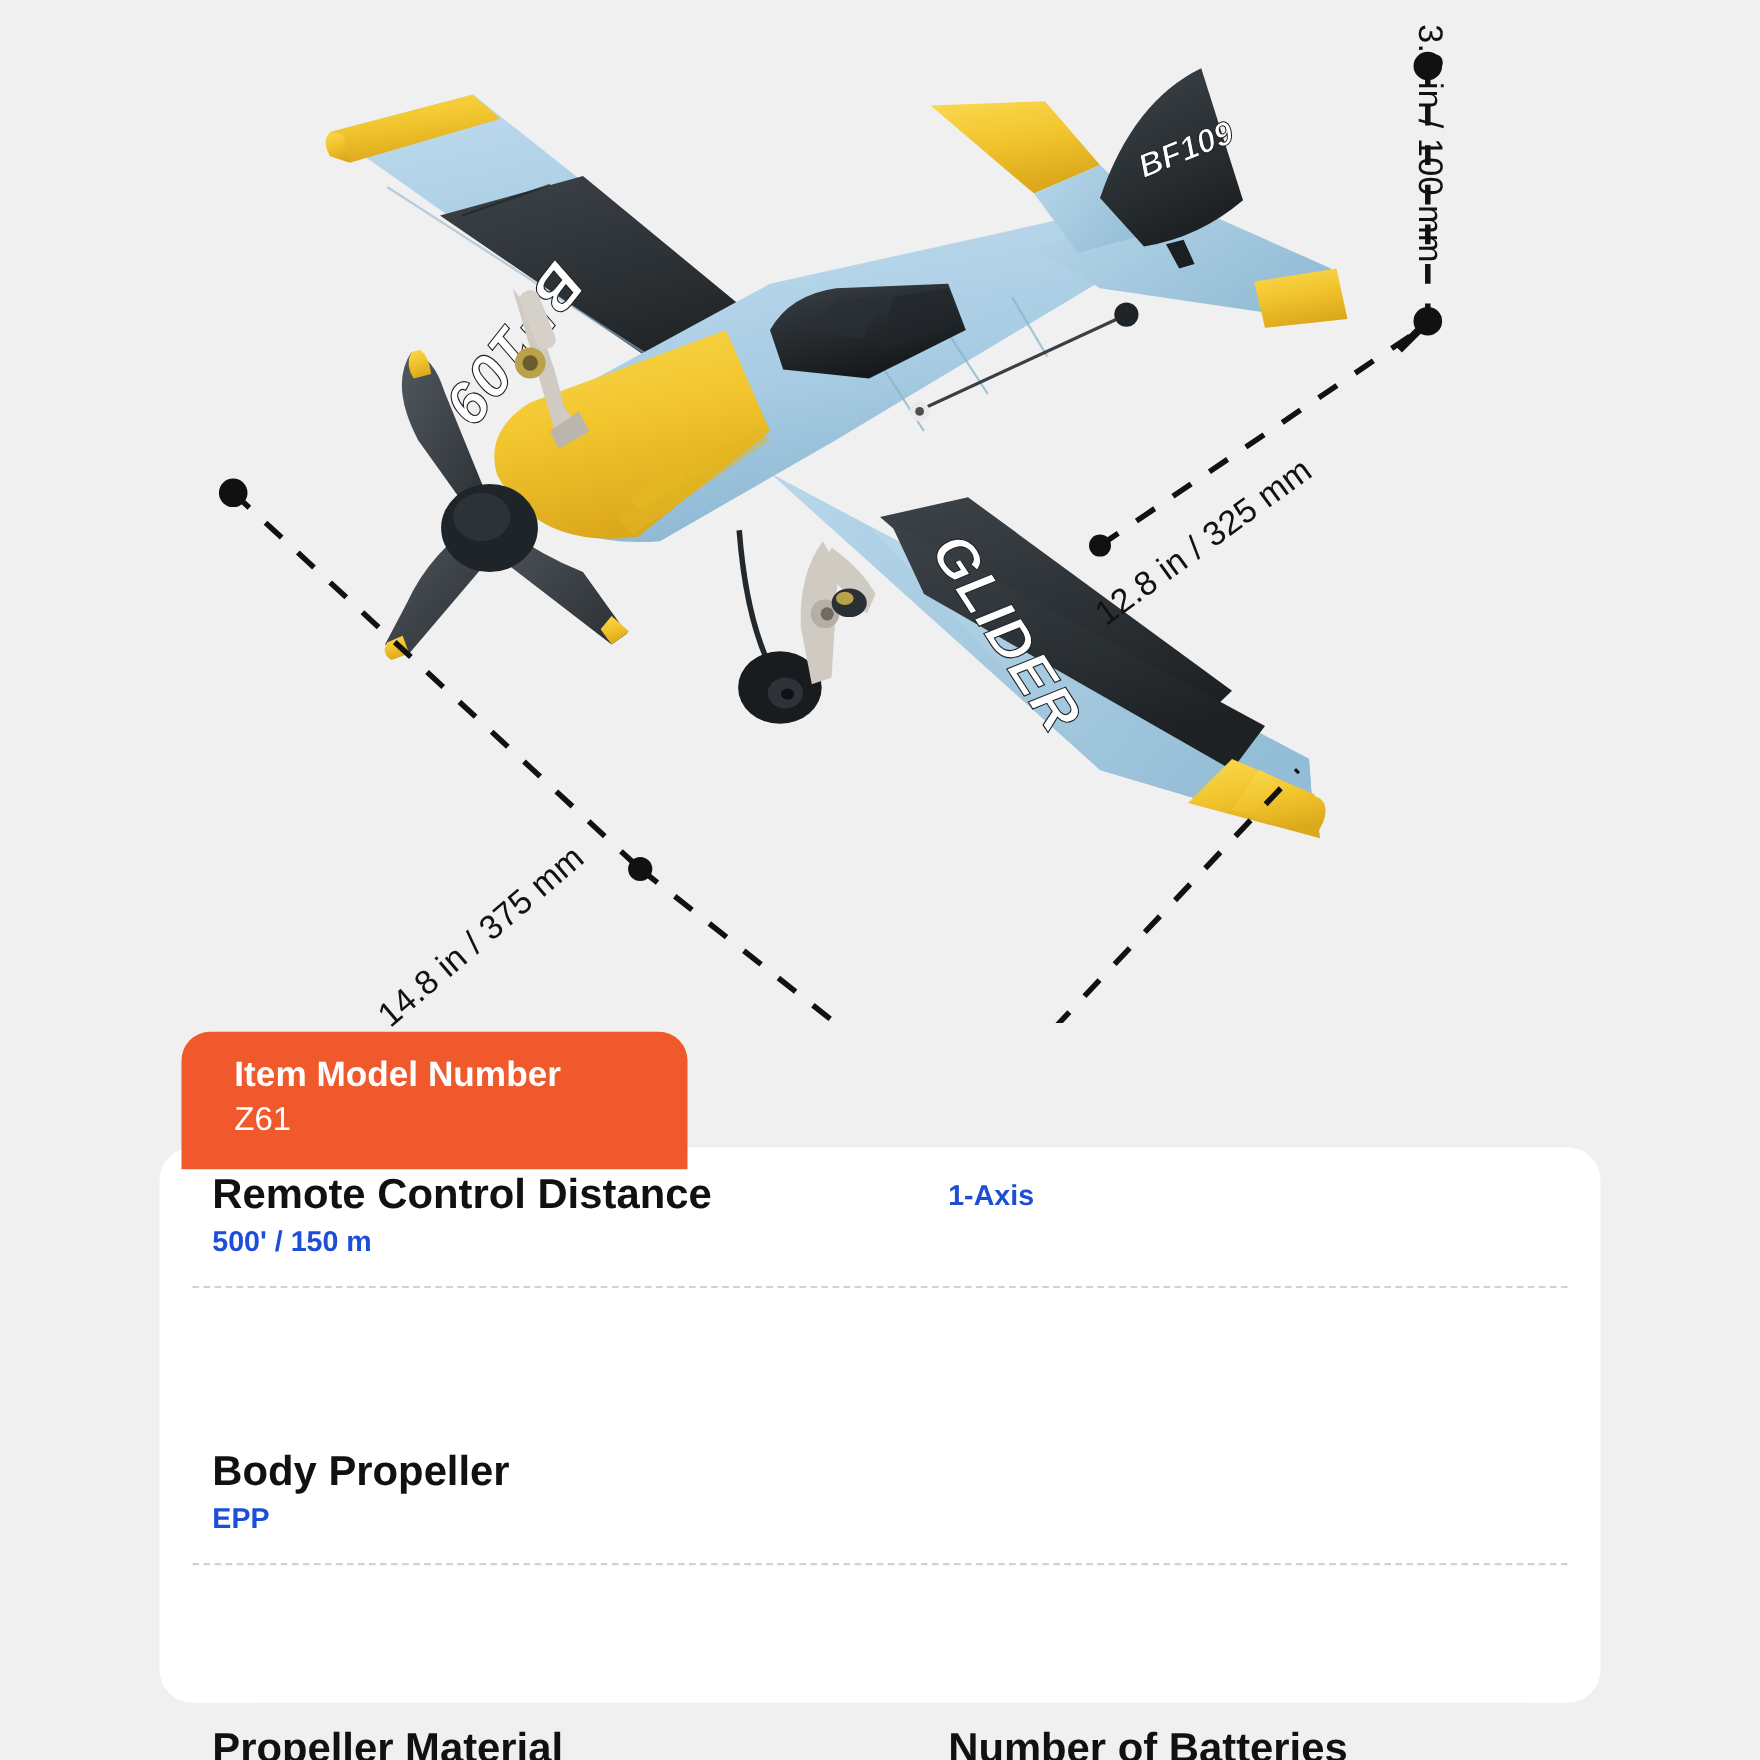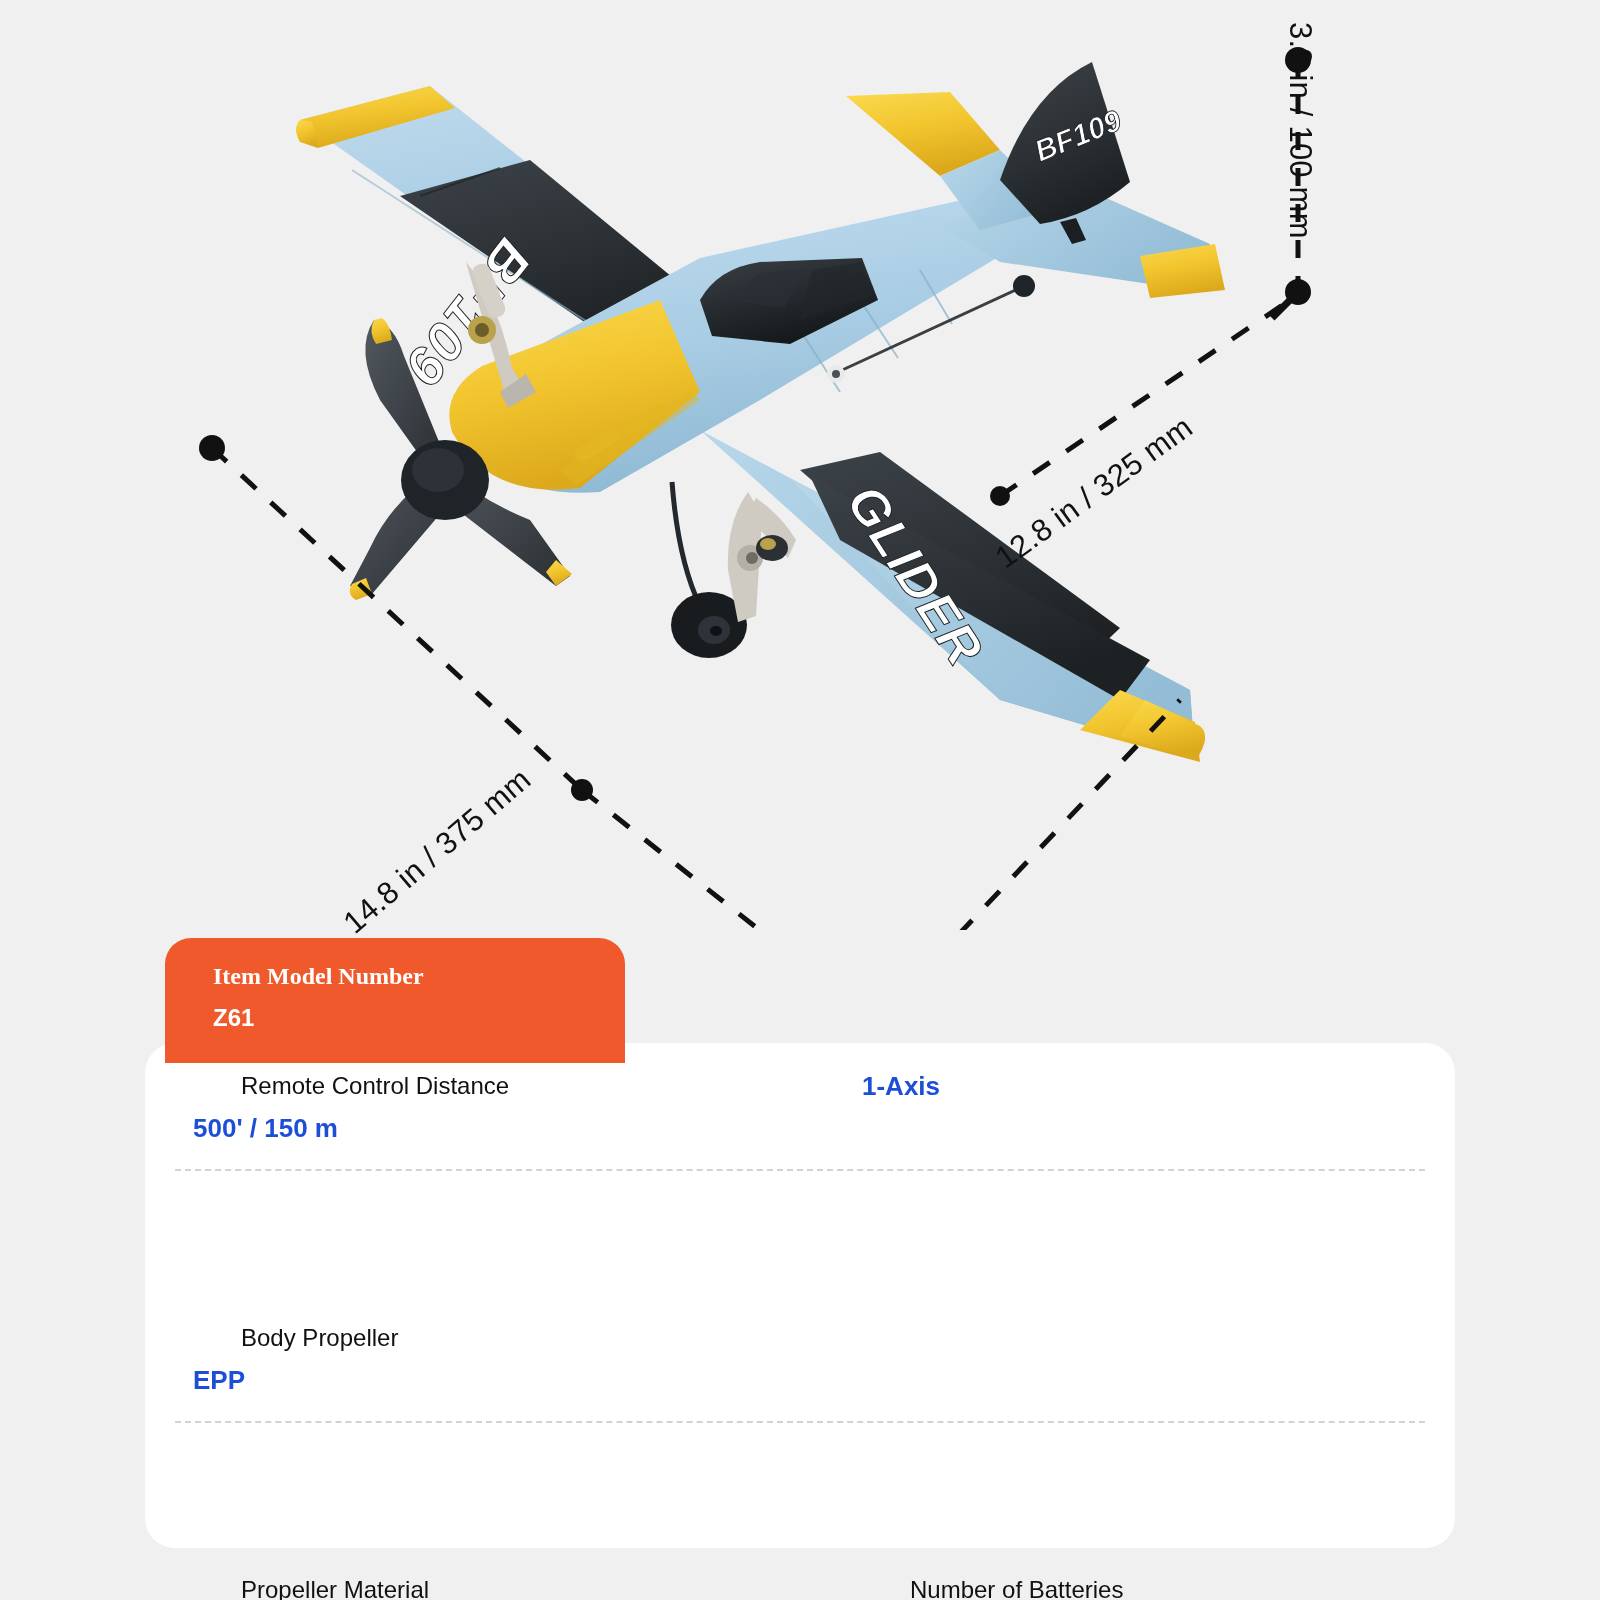--- a/index.html
+++ b/index.html
@@ -34,44 +34,43 @@
   #model-tab{
     position:absolute;left:165px;top:938px;
     width:460px;height:125px;
     background:#f0592b;
     border-radius:26px 26px 0 0;
     padding:18px 0 0 48px;
     box-sizing:border-box;
     z-index:2;
   }
   #model-tab .tab-label{
-    display:block;color:#fff;font-size:24px;font-weight:bold;line-height:41px;font-family:Liberation Serif, serif;
+    display:block;color:#fff;font-size:32px;font-weight:bold;line-height:41px;
   }
   #model-tab .tab-value{
-    display:block;color:#fff;font-size:24px;font-weight:bold;line-height:41px;
+    display:block;color:#fff;font-size:30px;font-weight:normal;line-height:41px;
   }
 
   #spec-grid{
     position:absolute;left:0;top:0;width:100%;height:100%;
     display:grid;
     grid-template-columns:1fr 1fr;
     grid-auto-rows:126px;
     box-sizing:border-box;
     padding:0 0 0 0;
   }
   .spec-cell{
     box-sizing:border-box;
     padding:22px 28px 0 48px;
     position:relative;
   }
   .spec-cell.rightcol{padding-left:62px;}
   .spec-cell .k{
-    display:block;color:#111;font-size:24px;font-weight:normal;line-height:42px;
+    display:block;color:#111;font-size:38px;font-weight:bold;line-height:42px;
     white-space:nowrap;
-    margin-left:48px;
   }
   .spec-cell .v{
     display:block;color:#1d4ed8;font-size:26px;font-weight:bold;line-height:42px;
     white-space:nowrap;
   }
   .divider{
     grid-column:1 / -1;
     height:0;border-top:2px dashed #d2d2d2;
     margin:0 30px;
   }

